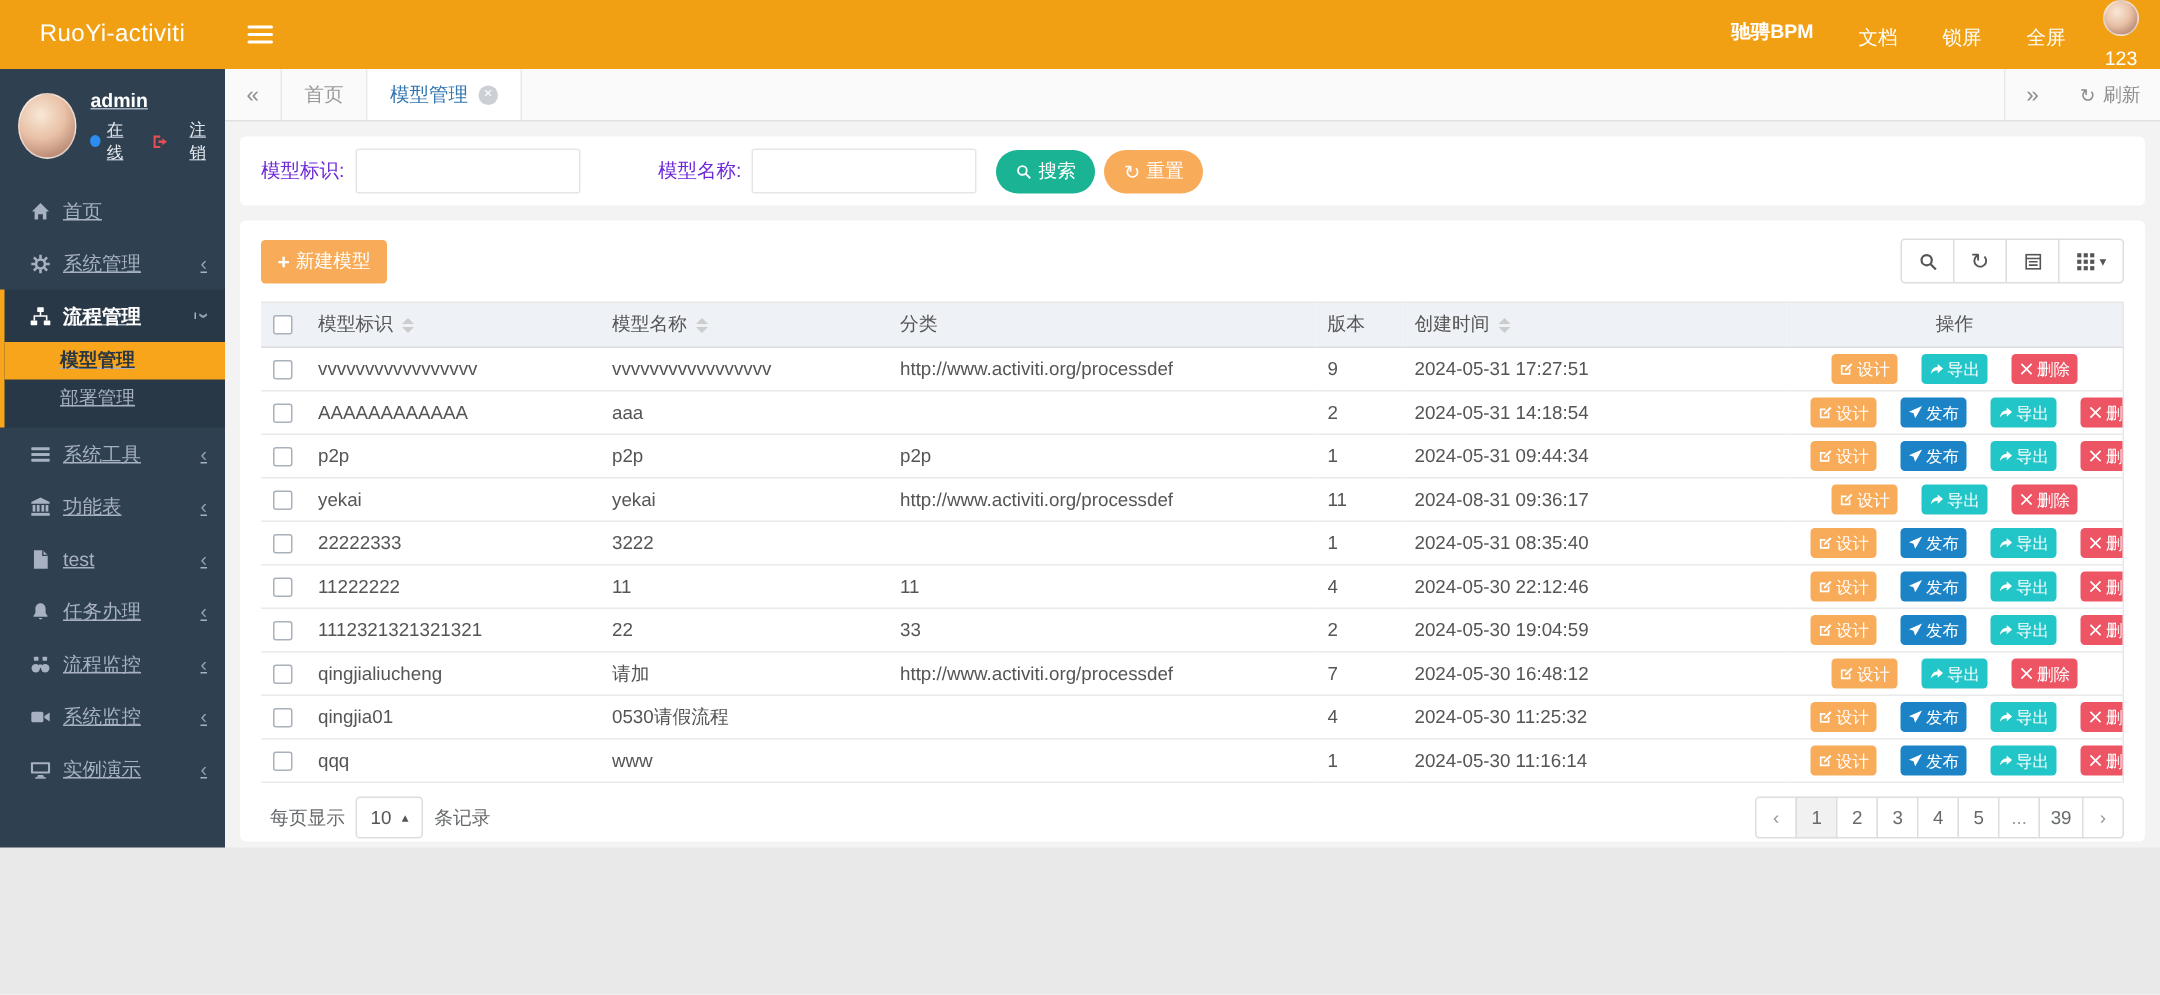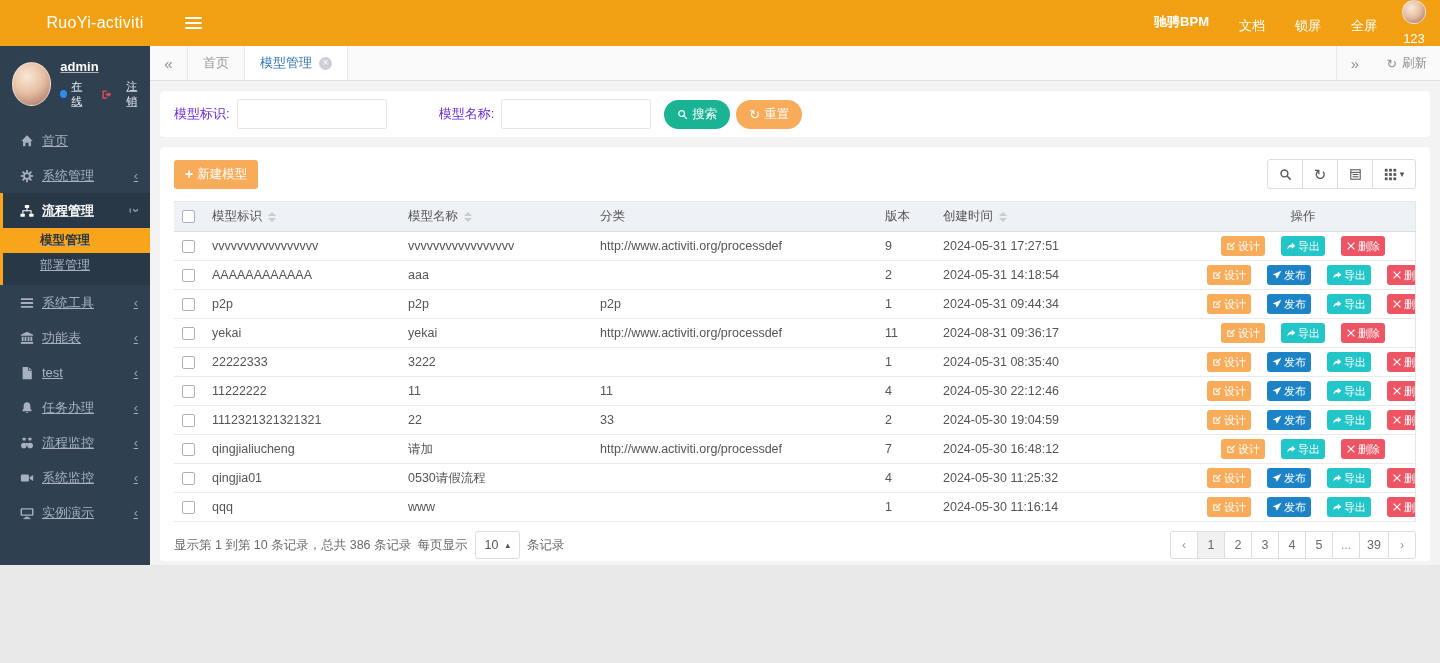--- a/index.html
+++ b/index.html
@@ -1,21 +1,21 @@
 <!DOCTYPE html>
 <html><head>
 <meta charset="utf-8">
 <style>
   * { margin:0; padding:0; box-sizing:border-box; }
   html,body { width:1440px; height:663px; overflow:hidden; background:#e9e9e9;
     font-family:"Liberation Sans","DejaVu Sans",sans-serif; }
   .app { width:1440px; height:565px; display:flex; flex-direction:column; }
 
   
-  .topbar { flex:0 0 33px; background:#f2a013; display:flex; align-items:center; color:#fff;padding-left:20px; }
+  .topbar { flex:0 0 33px; background:#f2a013; display:flex; align-items:center; color:#fff; }
   .logo { width:150px; text-align:center; font-size:16px; letter-spacing:.3px; }
   .hamburger { width:46px; height:33px; display:flex; align-items:center; justify-content:center; cursor:pointer; }
   .hb { display:flex; flex-direction:column; gap:3px; }
   .hb i { display:block; width:17px; height:2px; background:#fff; border-radius:1px; }
   .topbar-spacer { flex:1; }
   .top-link { display:inline-flex; align-items:center; gap:5px; color:#fff; font-size:13px; margin-right:25px; cursor:pointer; text-decoration:none; }
   .top-link.bold { font-weight:bold; }
   .topbar-user { display:flex; align-items:center; gap:7px; margin-right:14px; font-size:13px; cursor:pointer;flex-direction:column; }
   .avatar { border-radius:50%; background:radial-gradient(circle at 38% 32%, #f8e8d6 0%, #e8c0a6 45%, #b98a74 80%, #7d5a4c 100%); border:1px solid rgba(255,255,255,.55); }
   .avatar.small { width:24px; height:24px; }
@@ -835,21 +835,20 @@
                           <path d="M3.2 1.9 8 6.7l4.8-4.8 1.3 1.3L9.3 8l4.8 4.8-1.3 1.3L8 9.3l-4.8 4.8-1.3-1.3L6.7 8 1.9 3.2Z"></path>
                         </svg>
                       </span>
                       <span>删除</span>
                     </button></td>
                 </tr>
               </tbody>
           </table>
 
           <div class="pagi-row">
-            <span>显示第 1 到第 10 条记录，总共 386 条记录</span>
             <span style="margin-left:6px">每页显示</span>
             <span class="page-size">
               <span>10</span>
               <span class="caret">▴</span>
             </span>
             <span>条记录</span>
             <ul class="pagination" id="pagination">
                 <li class="arrow">‹</li>
                 <li class="active">1</li>
                 <li>2</li>

